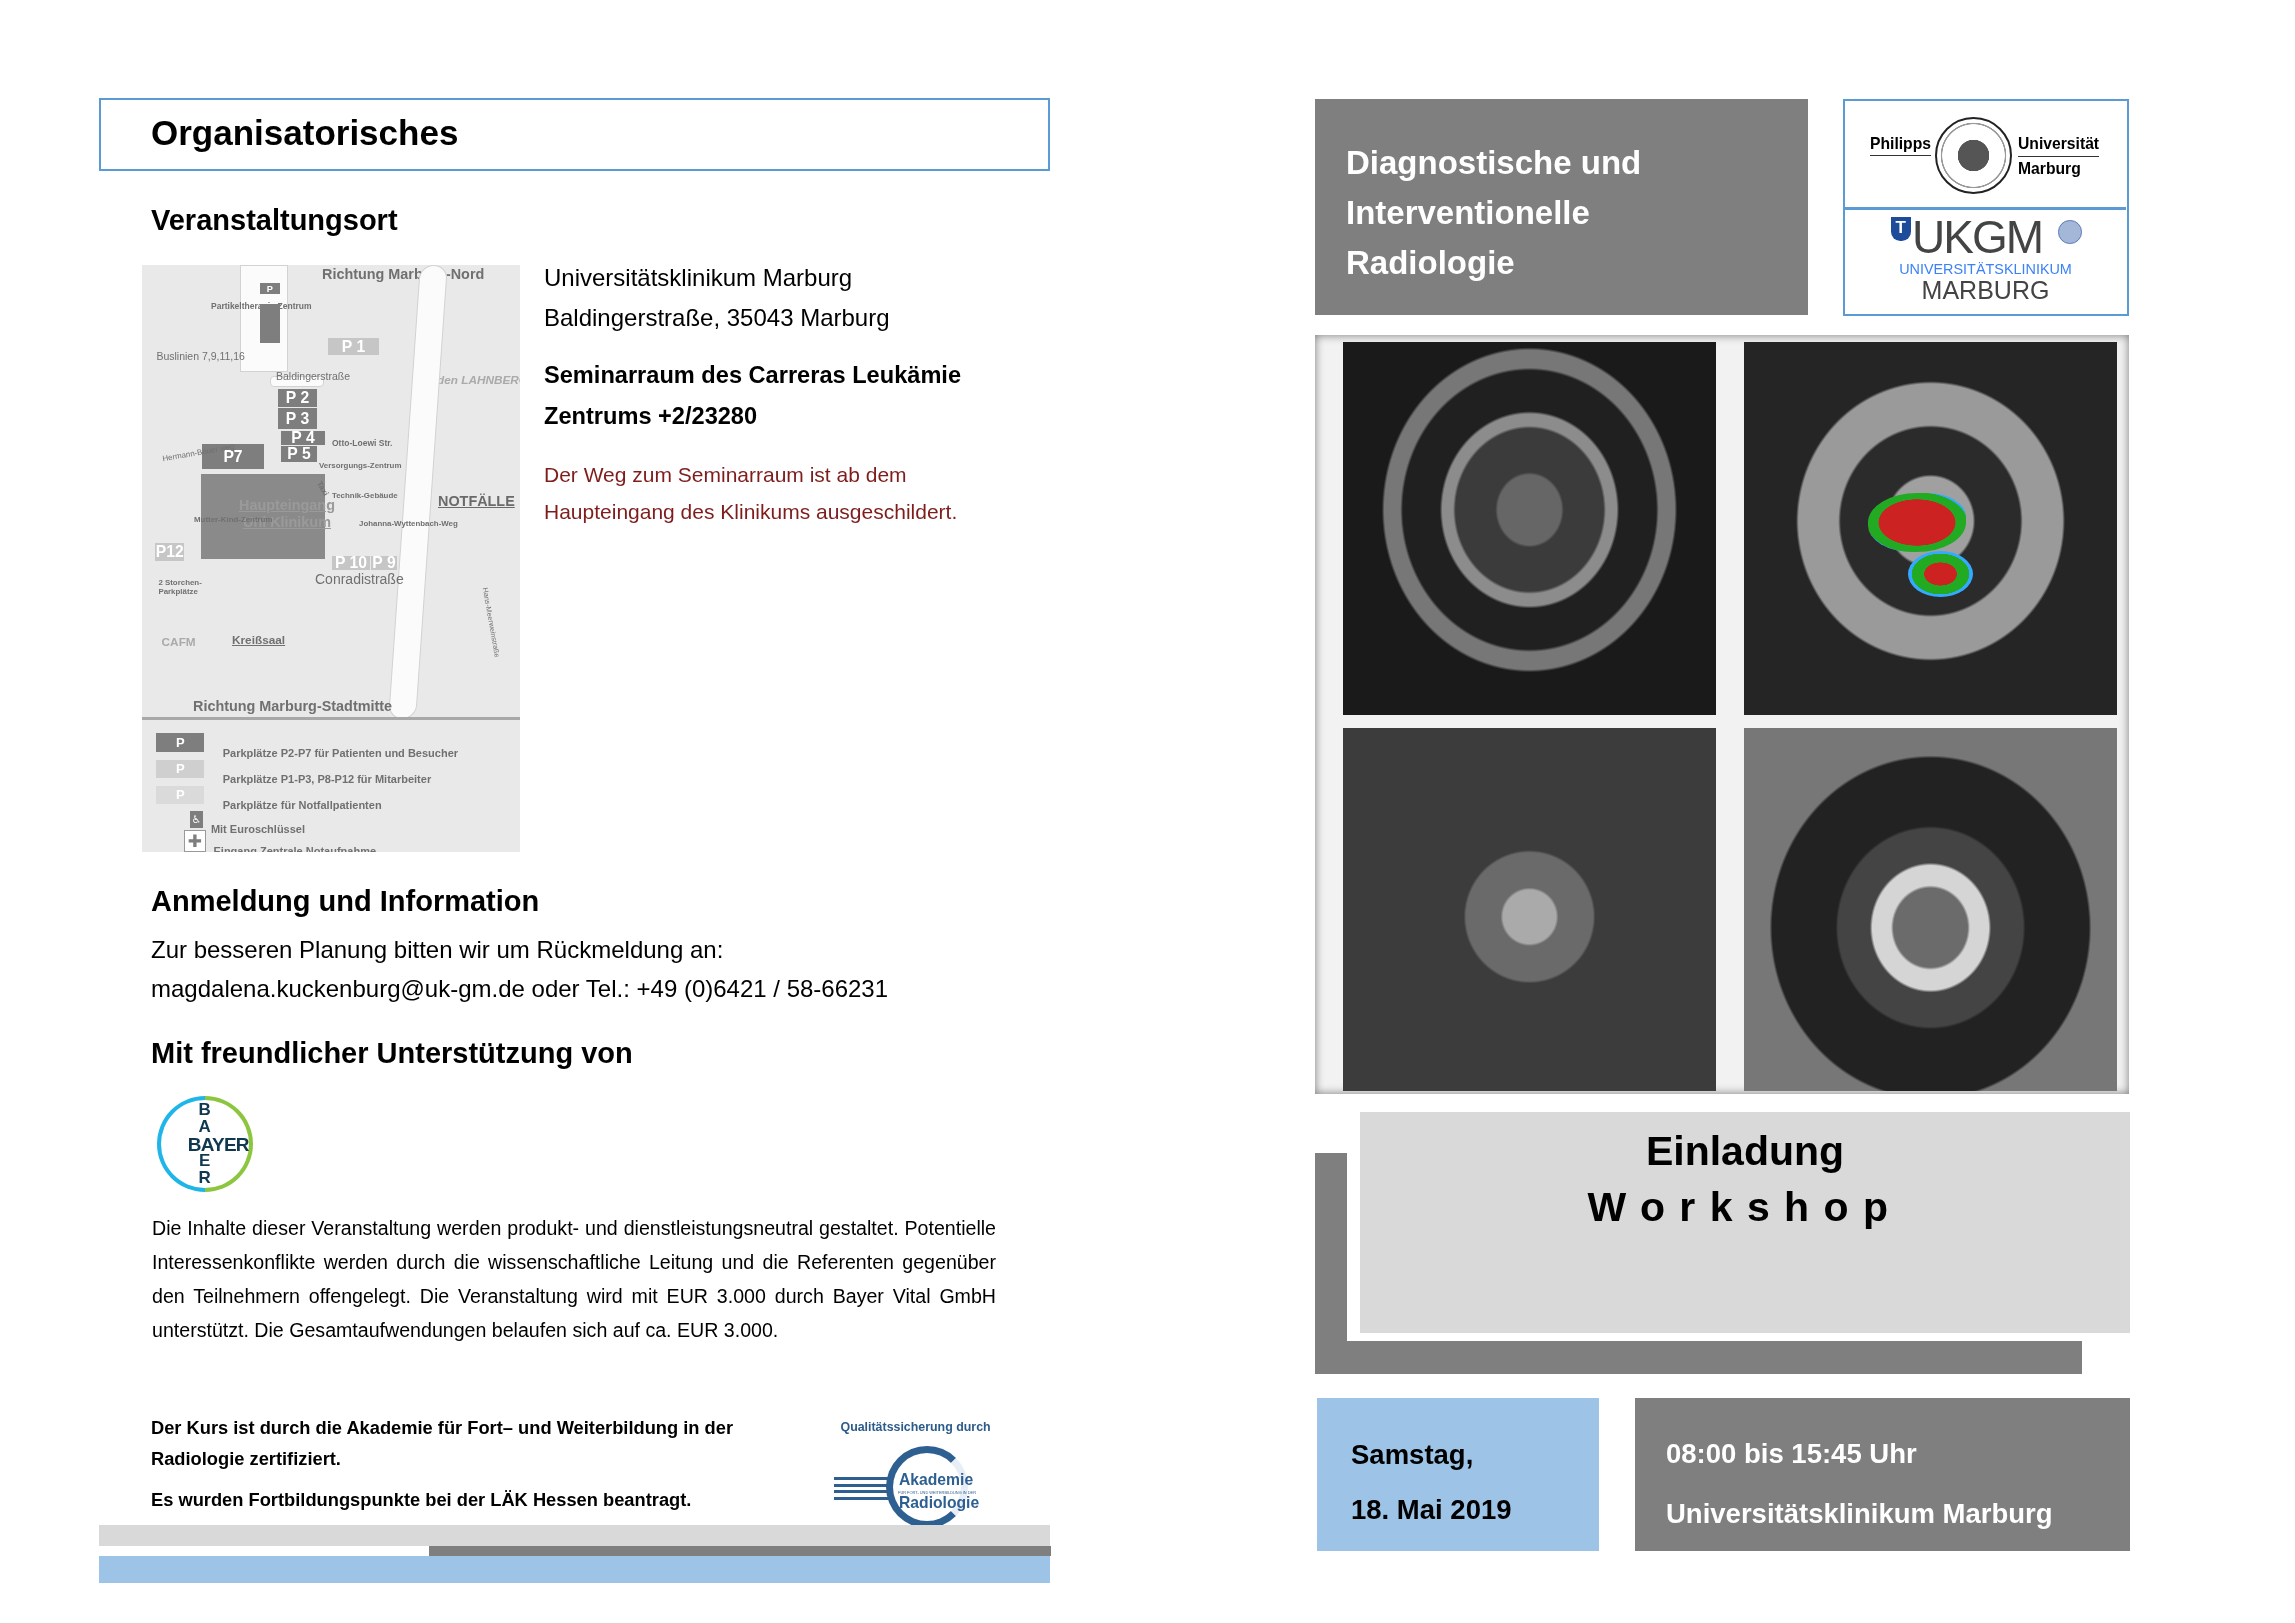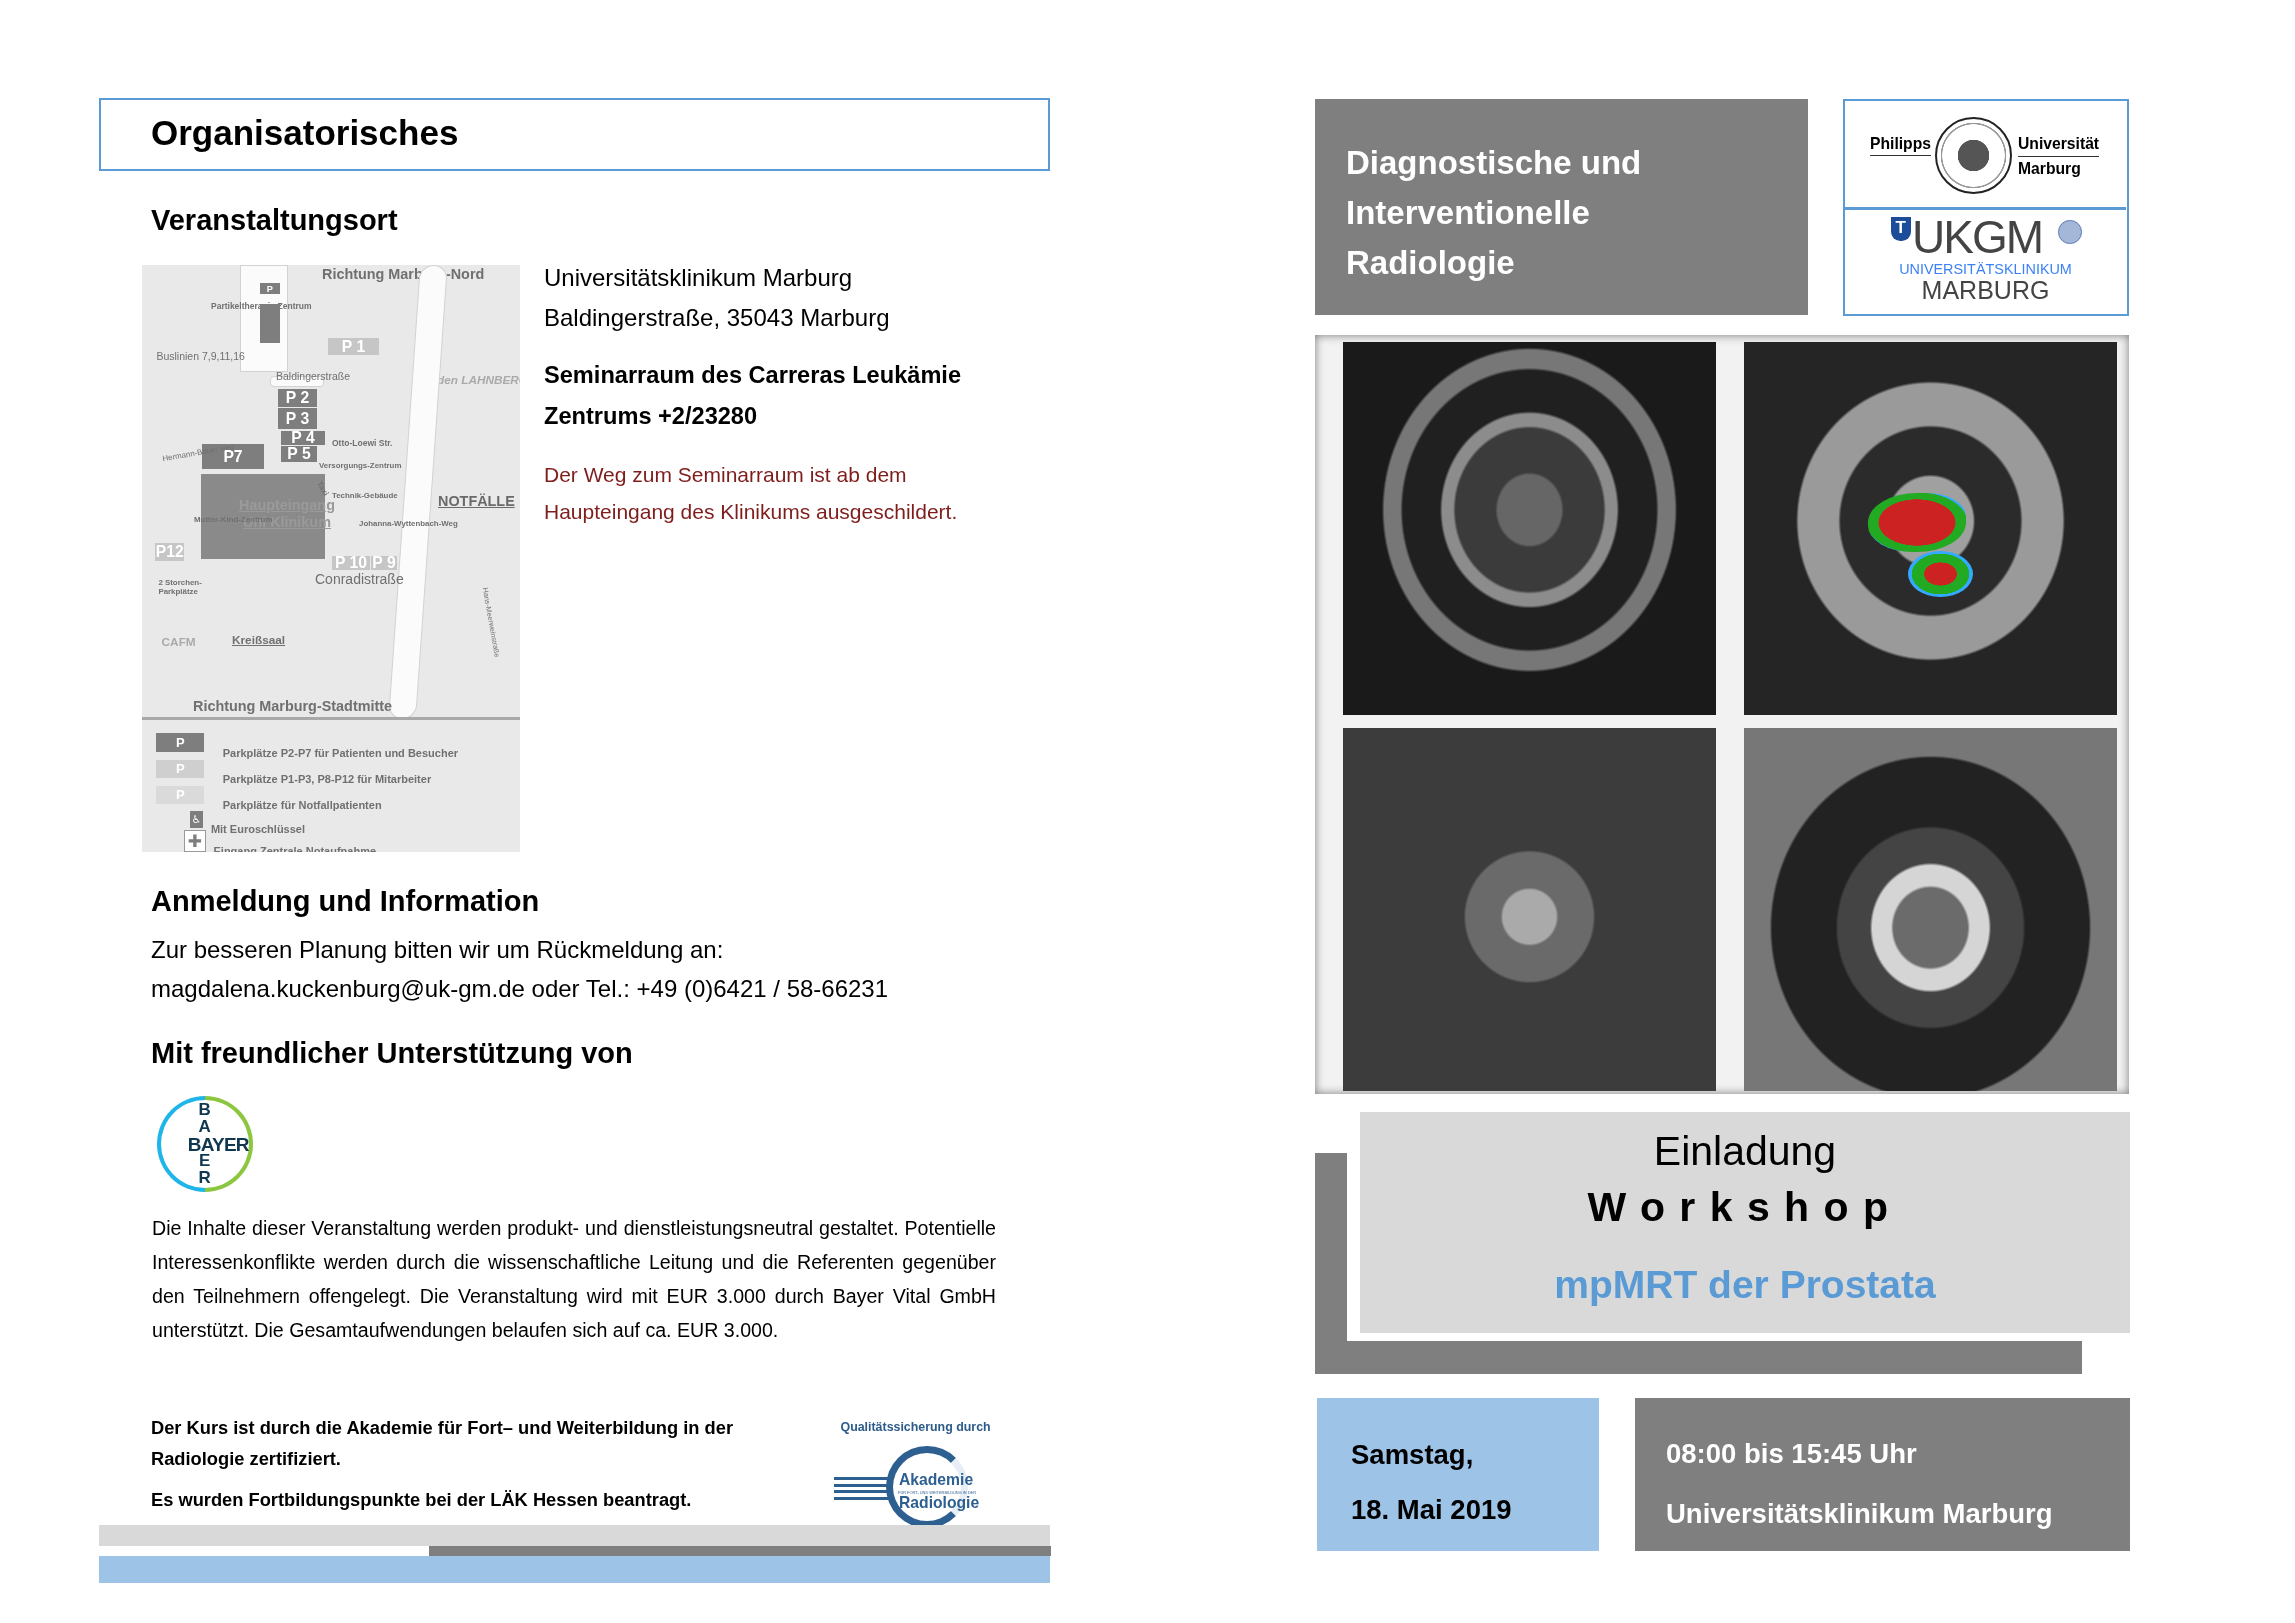--- a/index.html
+++ b/index.html
@@ -76,21 +76,21 @@
   .mri2 .hot1 { position:absolute; left:124px; top:151px; width:98px; height:59px; border-radius:50% 40% 50% 45%;
                 background:radial-gradient(ellipse, #c22 0 55%, #2a2 56% 72%, #3af 73%); }
   .mri2 .hot2 { position:absolute; left:164px; top:209px; width:65px; height:46px; border-radius:50%;
                 background:radial-gradient(ellipse, #c22 0 35%, #2a2 36% 62%, #3af 63%); }
   .mri3 { left:27.5px; top:393px; width:373px; height:363px; background:radial-gradient(ellipse at 50% 52%, #aaa 0 10%, #6a6a6a 11% 24%, #3c3c3c 25%); }
   .mri4 { left:429px; top:393px; width:373px; height:363px; background:radial-gradient(ellipse at 50% 55%, #6b6b6b 0 14%, #d5d5d5 15% 22%, #444 23% 35%, #222 36% 60%, #777 61%); }
 
   .wk-back { left:1315px; top:1153px; width:767px; height:221px; background:#7f7f7f; }
   .wk-back-cut { left:1347px; top:1153px; width:736px; height:188px; background:#fff; }
   .wk-box { left:1360px; top:1112px; width:770px; height:221px; background:#d9d9d9; }
-  .wk-title { position:absolute; left:0; width:770px; top:15.7px; text-align:center; font-size:41px; font-weight:normal; white-space:nowrap; }
+  .wk-title { position:absolute; left:0; width:770px; top:15.7px; text-align:center; font-size:41px; font-weight:bold; white-space:nowrap; }
   .wk-sub { position:absolute; left:0; width:770px; top:72px; text-align:center; font-size:41px; font-weight:bold; letter-spacing:14.4px; white-space:nowrap; }
   .wk-topic { position:absolute; left:0; width:770px; top:151px; text-align:center; font-size:39px; font-weight:bold; color:#5b9bd5; white-space:nowrap; }
 
   .date-box { left:1317px; top:1398px; width:282px; height:153px; background:#9dc3e6; }
   .date-text { position:absolute; left:34px; top:29px; font-size:27.5px; font-weight:bold; line-height:55px; white-space:nowrap; }
   .time-box { left:1635px; top:1398px; width:495px; height:153px; background:#7f7f7f; }
   .time-text { position:absolute; left:31px; top:26px; font-size:27.5px; font-weight:bold; color:#fff; line-height:60px; white-space:nowrap; }
 </style>
 </head>
 <body>
@@ -232,21 +232,20 @@
   </div>
   <div class="mri mri3"></div>
   <div class="mri mri4"></div>
 </div>
 
 <div class="abs wk-back"></div>
 <div class="abs wk-back-cut"></div>
 <div class="abs wk-box">
   <div class="wk-title">Einladung</div>
   <div class="wk-sub">Workshop</div>
-  <div class="wk-topic">mpMRT der Prostata</div>
 </div>
 
 <div class="abs date-box">
   <div class="date-text">
     <div>Samstag,</div>
     <div>18. Mai 2019</div>
   </div>
 </div>
 
 <div class="abs time-box">

